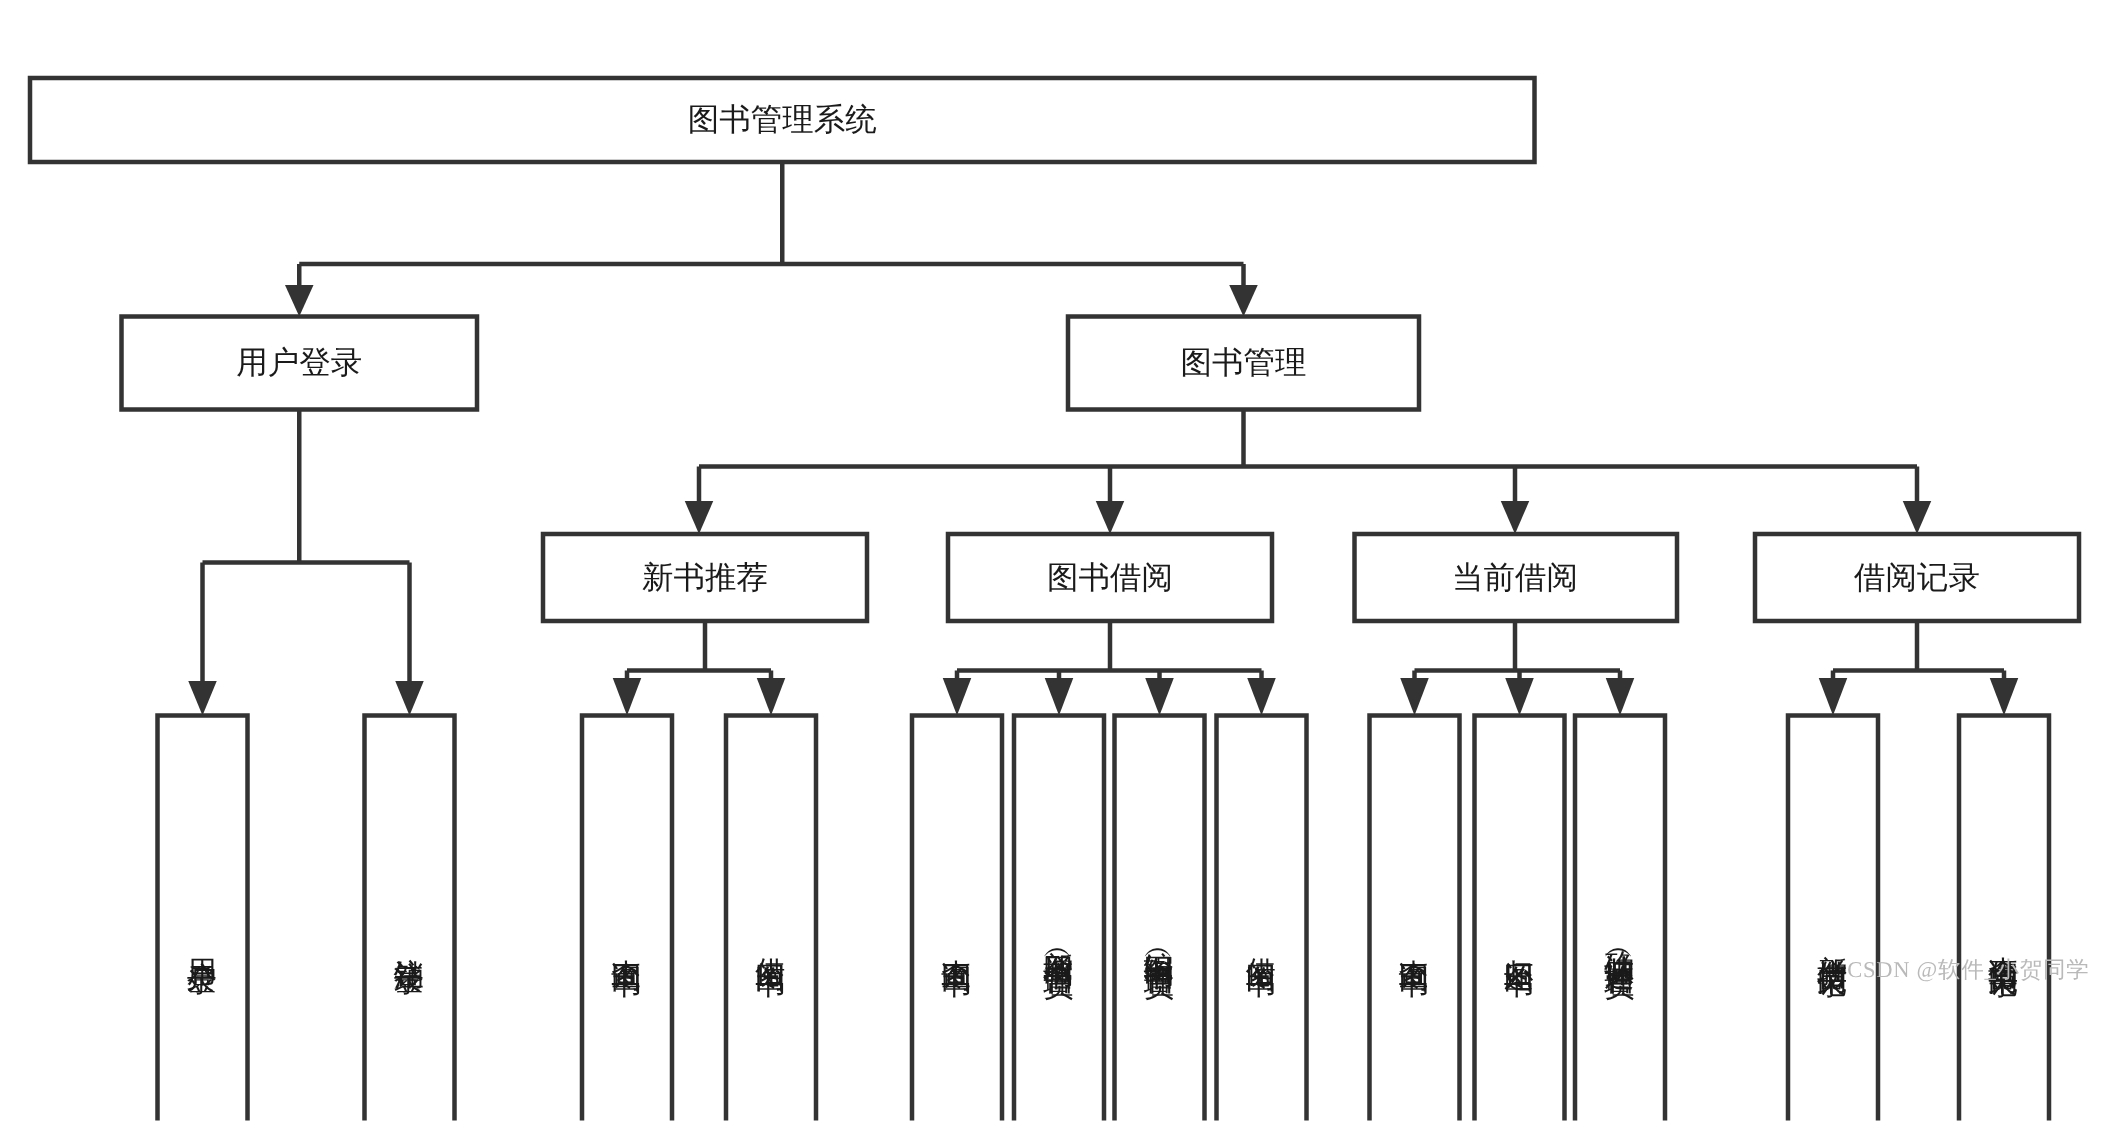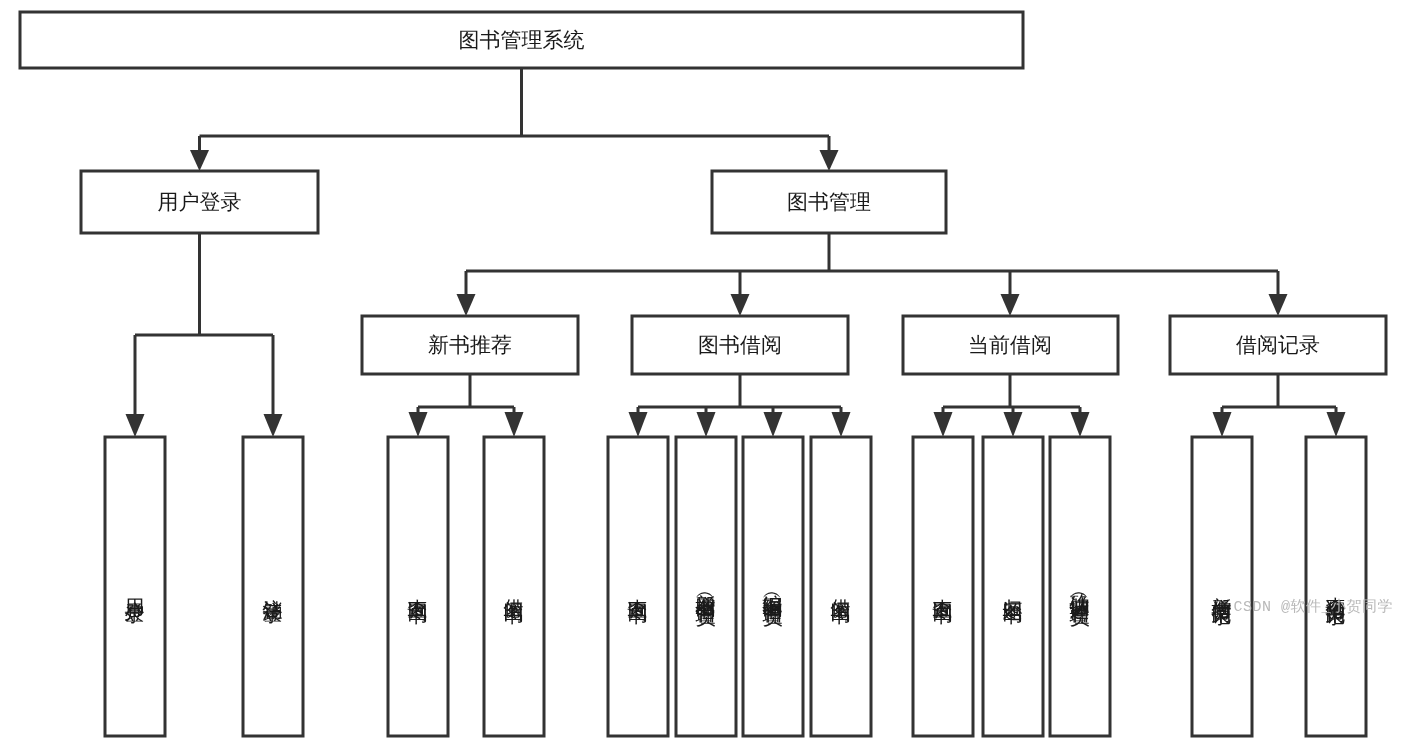--- a/index.html
+++ b/index.html
@@ -11,20 +11,21 @@
     width: 1405px;
     height: 747px;
     font-family: "DejaVu Sans", "Liberation Sans", sans-serif;
     overflow: hidden;
   }
   #diagram-root {
     position: relative;
     width: 1405px;
     height: 622px;
     background: #ffffff;
+    margin-top: 40px;
   }
   svg#tree-svg {
     position: absolute;
     left: 0;
     top: 0;
     width: 1405px;
     height: 747px;
     display: block;
   }
   .node-box {
@@ -60,21 +61,21 @@
     display: flex;
     align-items: center;
     justify-content: center;
     white-space: nowrap;
     pointer-events: none;
   }
   .watermark {
     position: absolute;
     right: 12px;
     bottom: 6px;
-    font-family: Liberation Mono, monospace;
+    font-family: Liberation Serif, serif;
     font-size: 15px;
     color: #b9b9b9;
     letter-spacing: 0.5px;
     white-space: nowrap;
     text-align: right;
   }
 </style>
 </head>
 <body>
 

